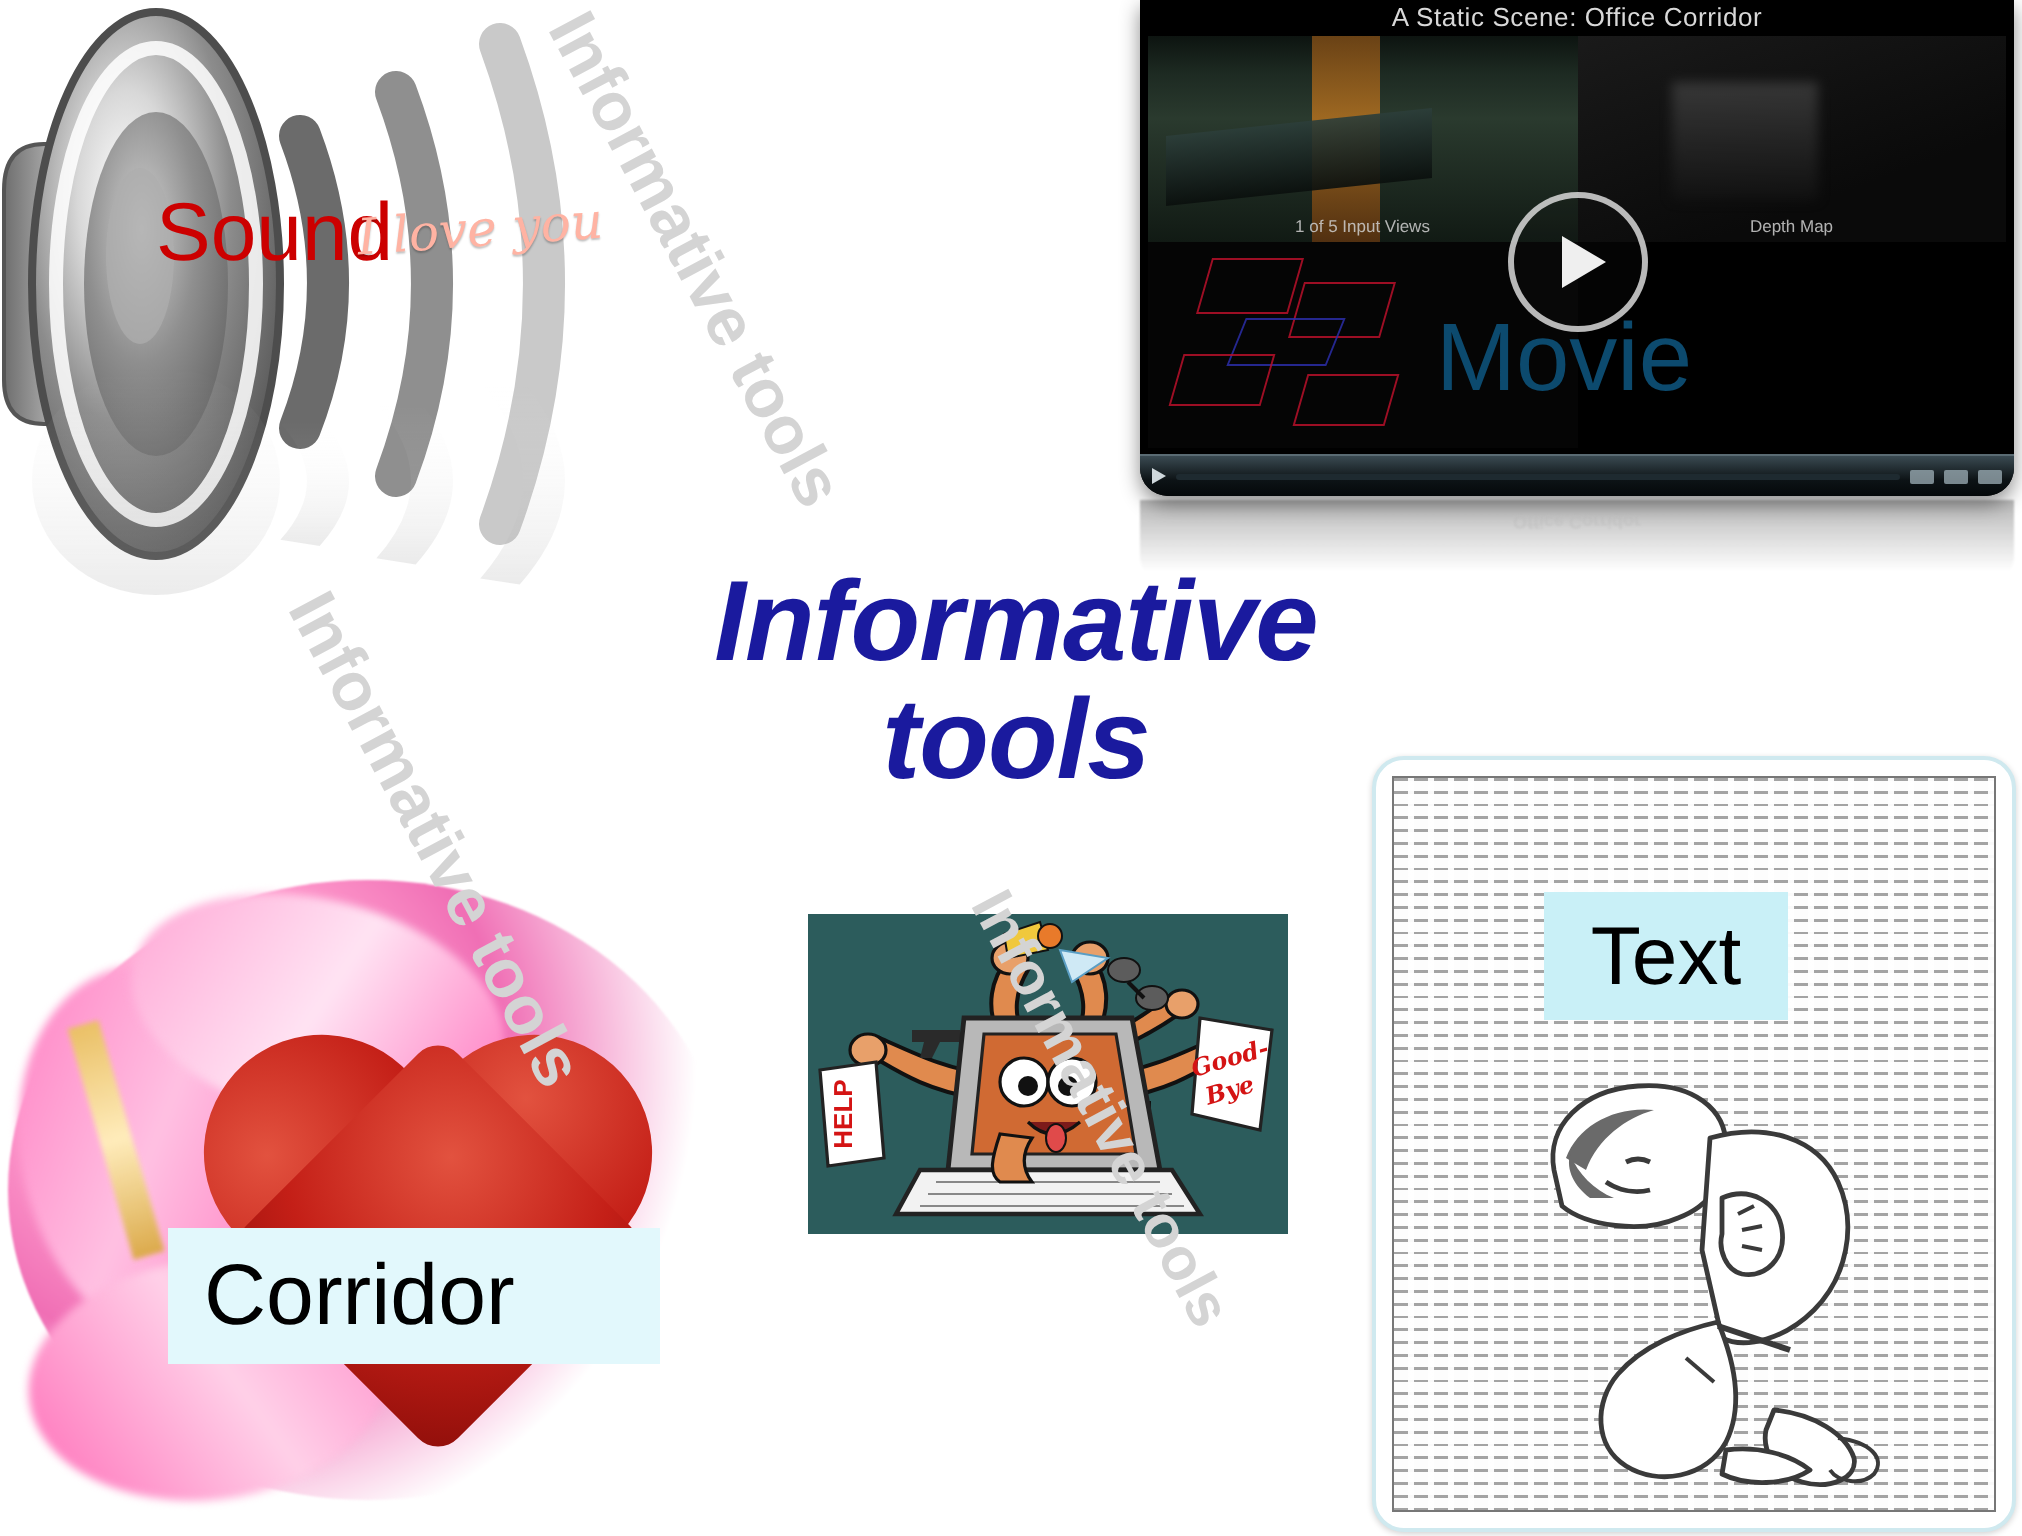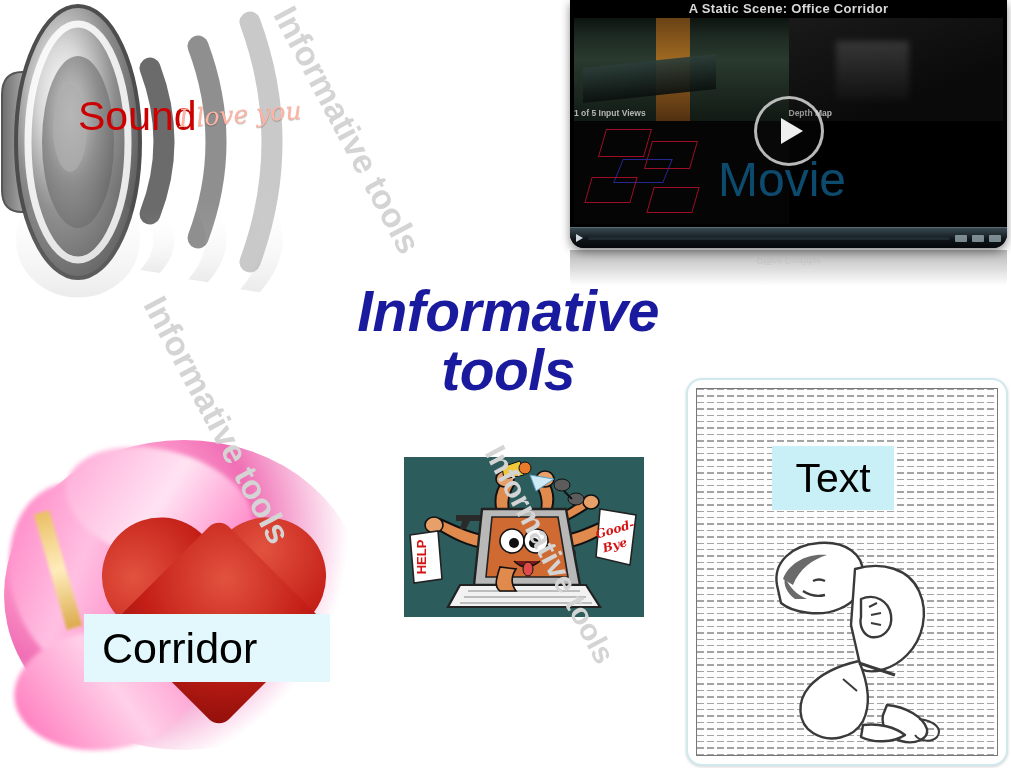--- a/index.html
+++ b/index.html
@@ -21,36 +21,36 @@
   .speaker-svg{position:absolute;left:0;top:0;}
   .sound-label{position:absolute;left:78px;top:96px;font-size:41px;color:#cc0000;
                letter-spacing:0px;line-height:1;}
 
   
   .movie-wrap{position:absolute;left:566px;top:0px;width:445px;height:290px;}
   .player{position:absolute;left:4px;top:0px;width:437px;height:248px;
           background:#000;border-radius:0 0 14px 14px;
           box-shadow:0 4px 10px rgba(0,0,0,.45);overflow:hidden;}
   .player-title{position:absolute;left:0;right:0;top:1px;text-align:center;
-                color:#d8d8d8;font-size:13px;font-weight:bold;letter-spacing:.3px;}
+                color:#d8d8d8;font-size:13px;font-weight:normal;letter-spacing:.3px;}
   .vgrid{position:absolute;left:4px;top:18px;right:4px;bottom:24px;
          display:grid;grid-template-columns:1fr 1fr;grid-template-rows:1fr 1fr;}
   .cellA,.cellB{position:relative;overflow:hidden;
     background:
       linear-gradient(180deg,#0d1410 0%,#1d2a22 18%,#2a3a2e 40%,#111a14 100%);}
   .cellA:before,.cellB:before{content:"";position:absolute;left:38%;top:0;width:16%;height:100%;
     background:linear-gradient(180deg,#7a4a16,#b2701f 40%,#5d3410);opacity:.85;}
   .cellA:after,.cellB:after{content:"";position:absolute;left:4%;top:42%;width:62%;height:34%;
     background:linear-gradient(180deg,#2c3e3a,#0a0f0d);transform:skewY(-6deg);opacity:.9;}
   .cellC{position:relative;background:linear-gradient(160deg,#1a1a1a,#0a0a0a 70%);}
   .cellC:before{content:"";position:absolute;left:22%;top:22%;width:34%;height:58%;
     background:linear-gradient(180deg,#4a4a4a,#141414);filter:blur(3px);opacity:.65;}
   .cellD{position:relative;background:#050505;}
-  .vlab{position:absolute;bottom:3px;left:0;right:0;
-        color:#cfcfcf;font-size:8.5px;font-weight:bold;opacity:.85;}
+  .vlab{position:absolute;bottom:3px;left:0;right:0;text-align:center;
+        color:#cfcfcf;font-size:8.5px;font-weight:normal;opacity:.85;}
   .wire{position:absolute;border:1.6px solid #b8102a;opacity:.85;}
   .wire.b{border-color:#2b2ea8;}
   .play-btn{position:absolute;left:50%;top:96px;transform:translateX(-50%);
             width:64px;height:64px;border-radius:50%;
             border:3px solid rgba(225,225,225,.82);display:flex;
             align-items:center;justify-content:center;
             background:rgba(20,20,20,.18);}
   .play-tri{width:0;height:0;border-left:22px solid #efefef;
             border-top:13px solid transparent;border-bottom:13px solid transparent;
             margin-left:6px;}

